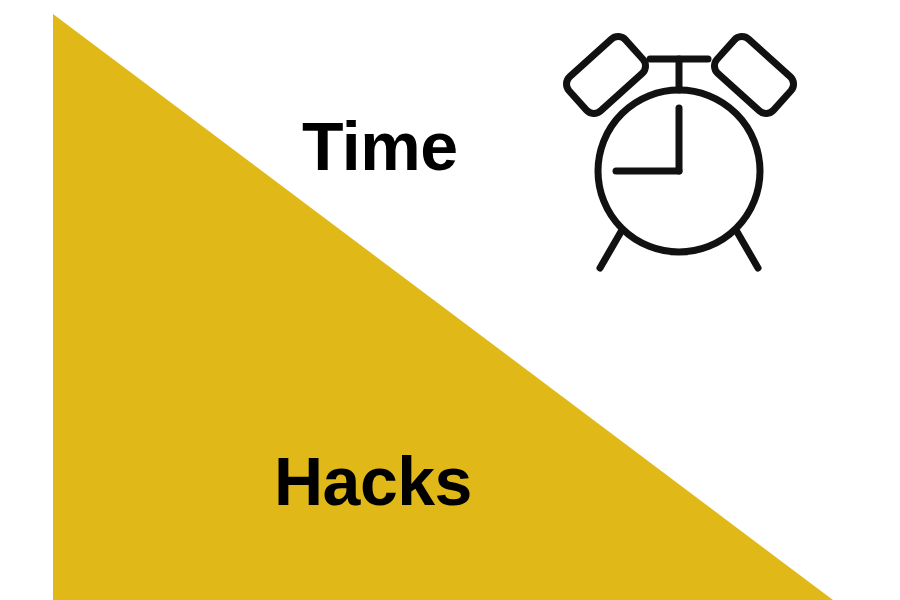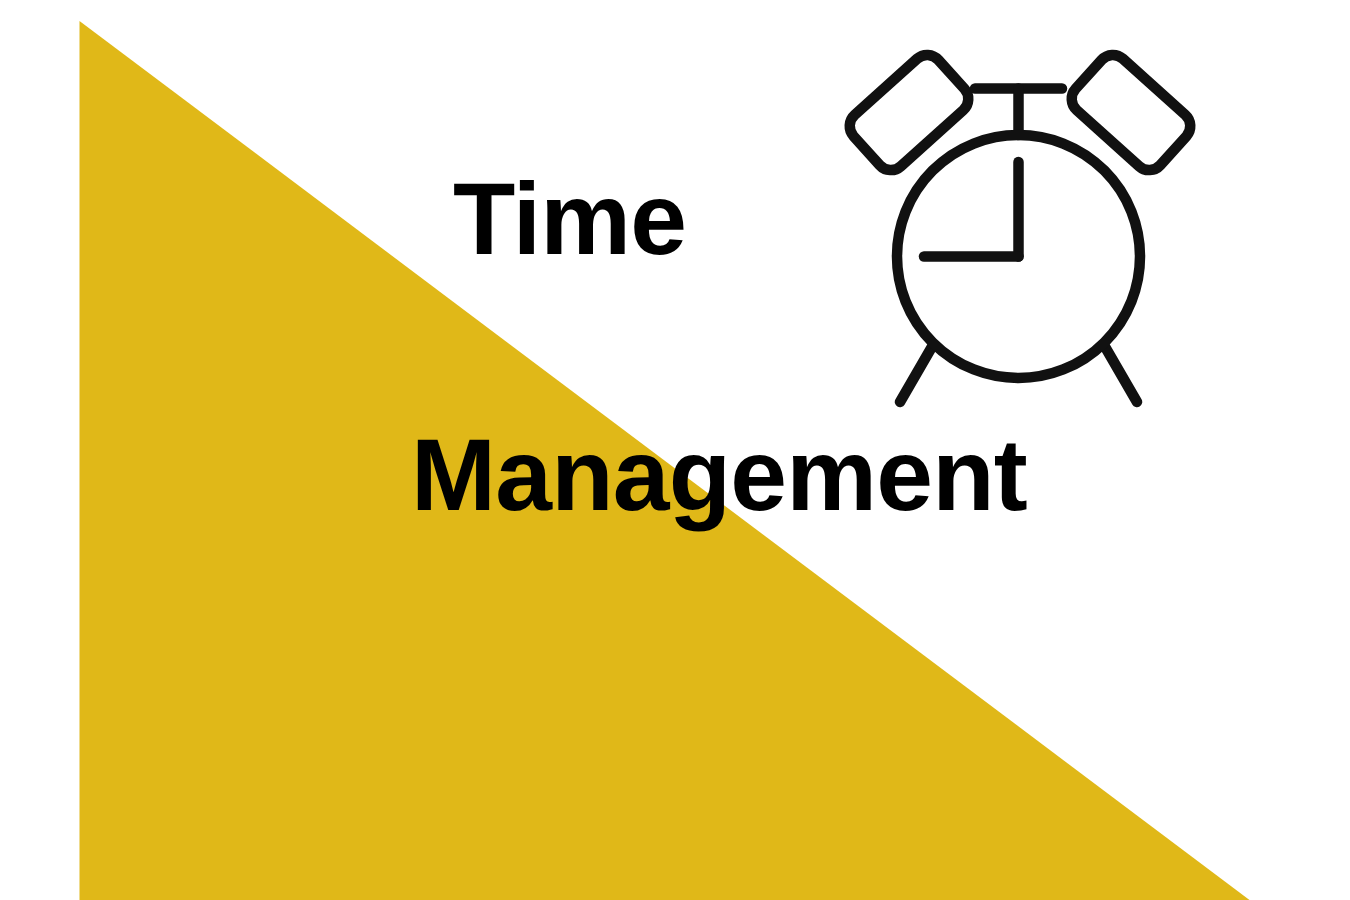--- a/index.html
+++ b/index.html
@@ -88,16 +88,16 @@
       <circle cx="119" cy="149" r="81"></circle>
 
       <line x1="119" y1="86" x2="119" y2="149"></line>
 
       <line x1="119" y1="149" x2="56" y2="149"></line>
     </g>
   </svg>
 
   <div class="headline">
     <div class="headline-line line-1" style="color: rgb(0, 0, 0);">Time</div>
-    <div class="headline-line line-2" style="color: rgb(0, 0, 0);">Management</div>
+    <div class="headline-line line-3" style="color: rgb(0, 0, 0);">Hacks</div>
   </div>
 
 </div>
 
 </body></html>

